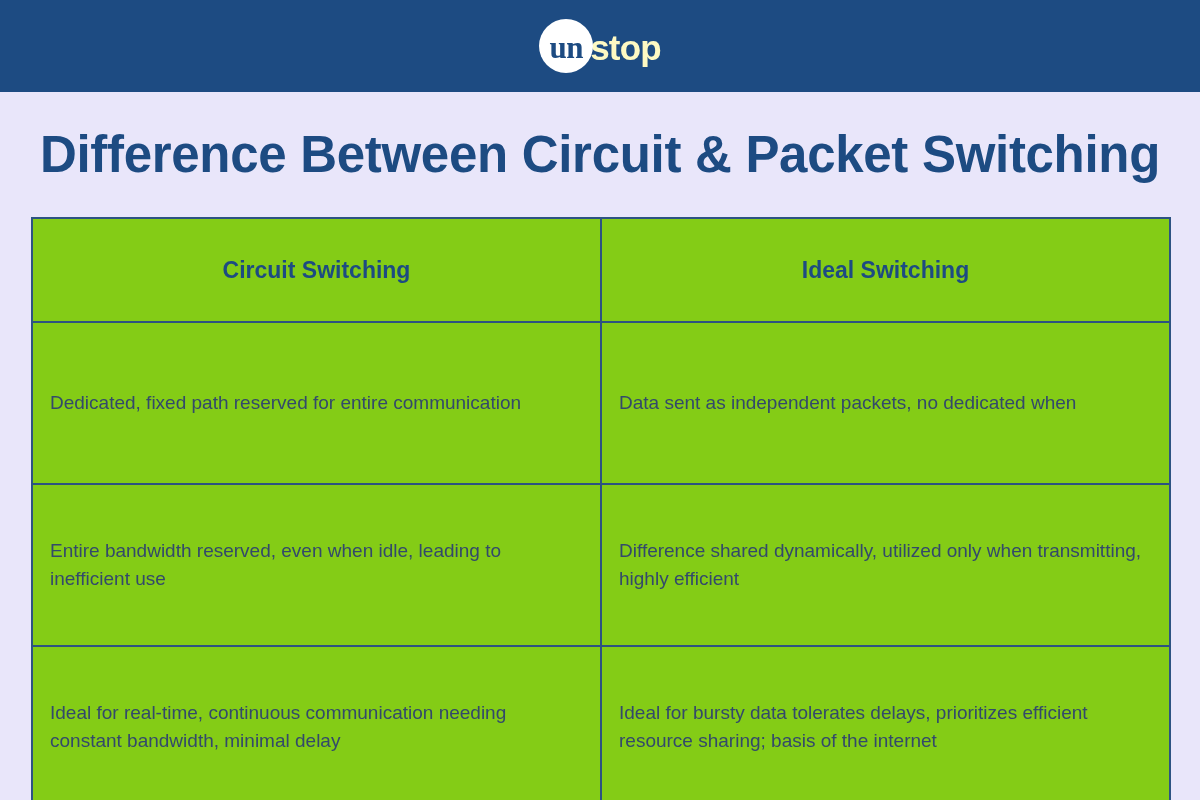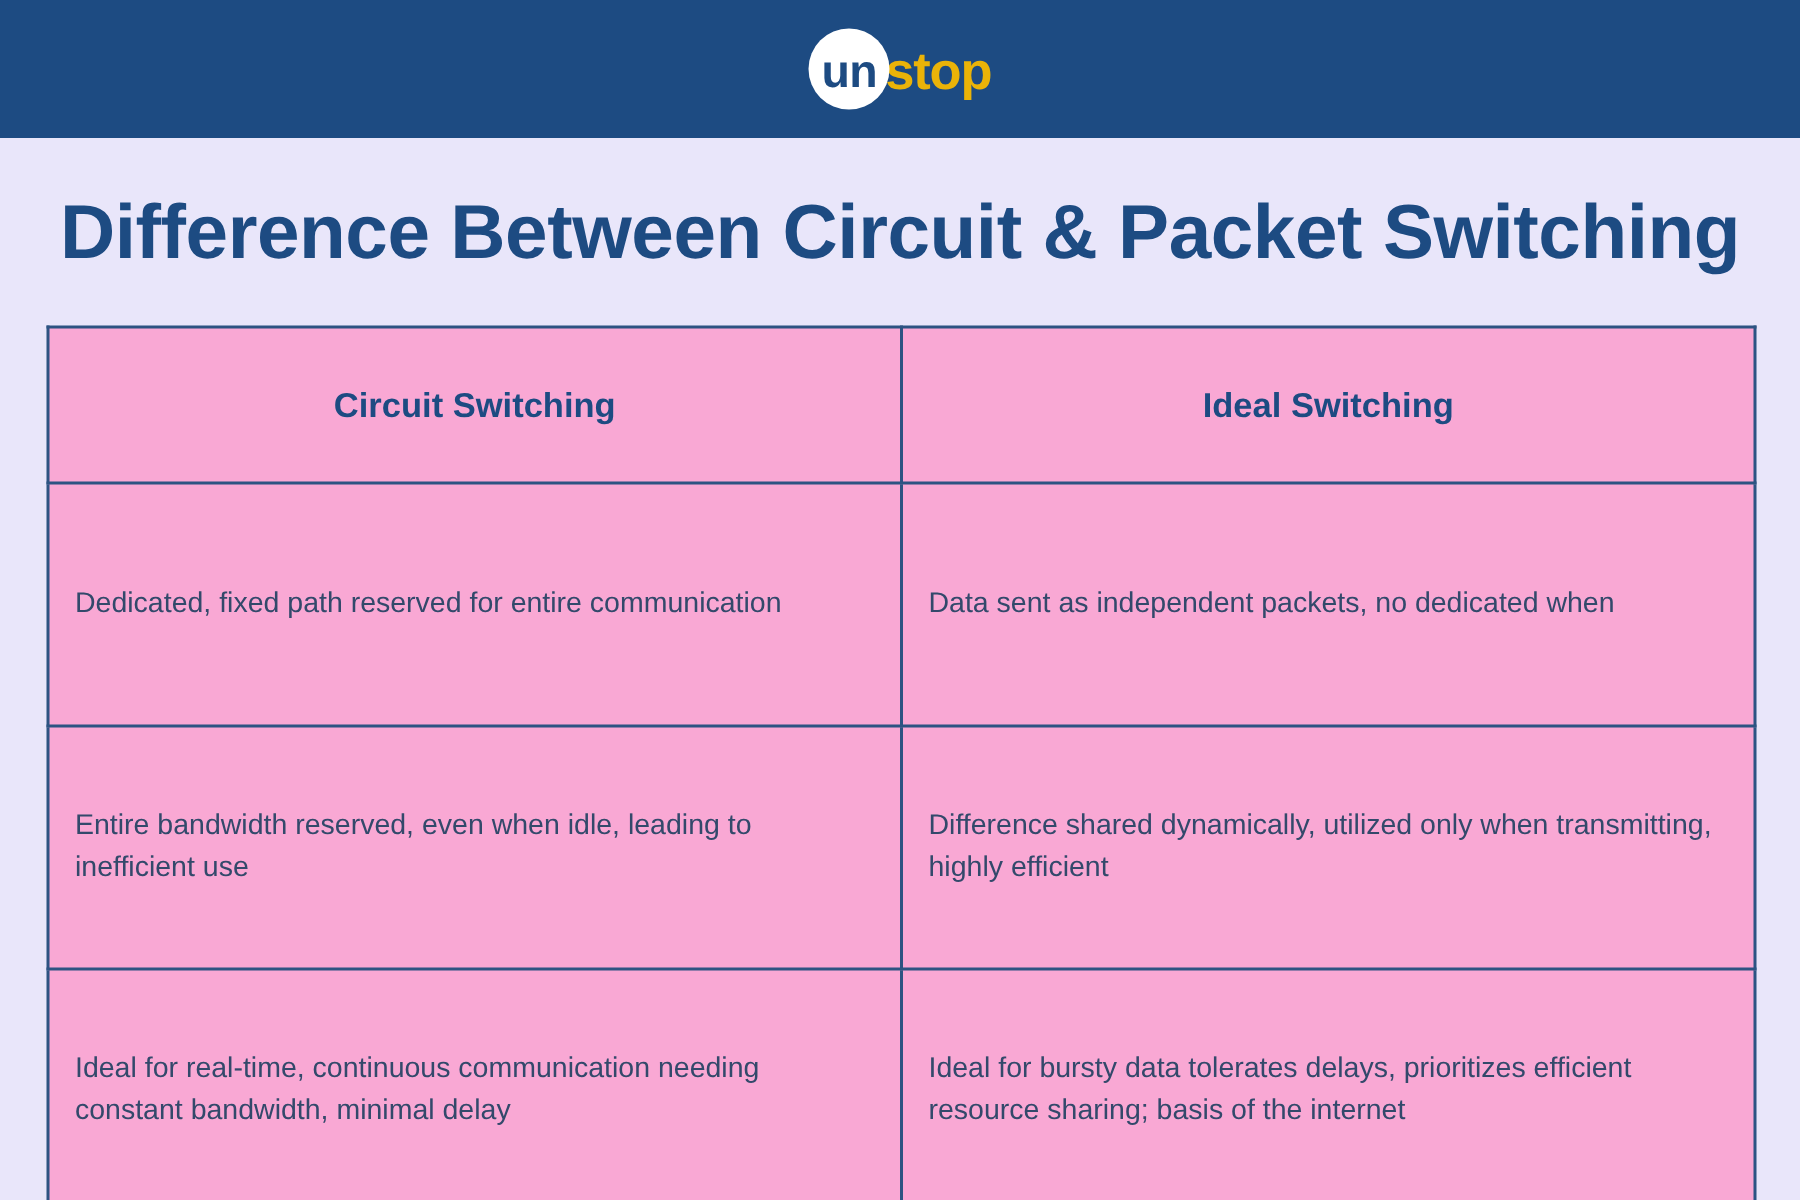--- a/index.html
+++ b/index.html
@@ -41,34 +41,35 @@
   .logo-circle {
     position: relative;
     width: 54px;
     height: 54px;
     border-radius: 50%;
     background: #ffffff;
     display: flex;
     align-items: center;
     justify-content: center;
     z-index: 2;
+    font-family: Liberation Serif, serif;
   }
   .logo-un {
     font-size: 31px;
     font-weight: bold;
     color: #1d4b82;
     letter-spacing: -0.5px;
     line-height: 1;
     position: relative;
     top: 1px;
   }
   .logo-stop {
     font-size: 35px;
     font-weight: bold;
-    color: #eab308;
+    color: #fef9c3;
     letter-spacing: -0.8px;
     line-height: 1;
     margin-left: -3px;
     position: relative;
     top: 1px;
     z-index: 1;
   }
 
   
   .page-title {
@@ -90,21 +91,21 @@
     top: 217px;
     left: 31px;
     width: 1138px;
     border-collapse: collapse;
     table-layout: fixed;
     background: #e9e6fa;
   }
   .compare-table th,
   .compare-table td {
     border: 2px solid #2d5382;
-    background: #f9a8d4;
+    background: #84cc16;
     vertical-align: middle;
   }
   .compare-table th {
     height: 90px;
     text-align: center;
     font-size: 23px;
     font-weight: bold;
     color: #1d4b82;
     padding: 6px 14px;
   }

